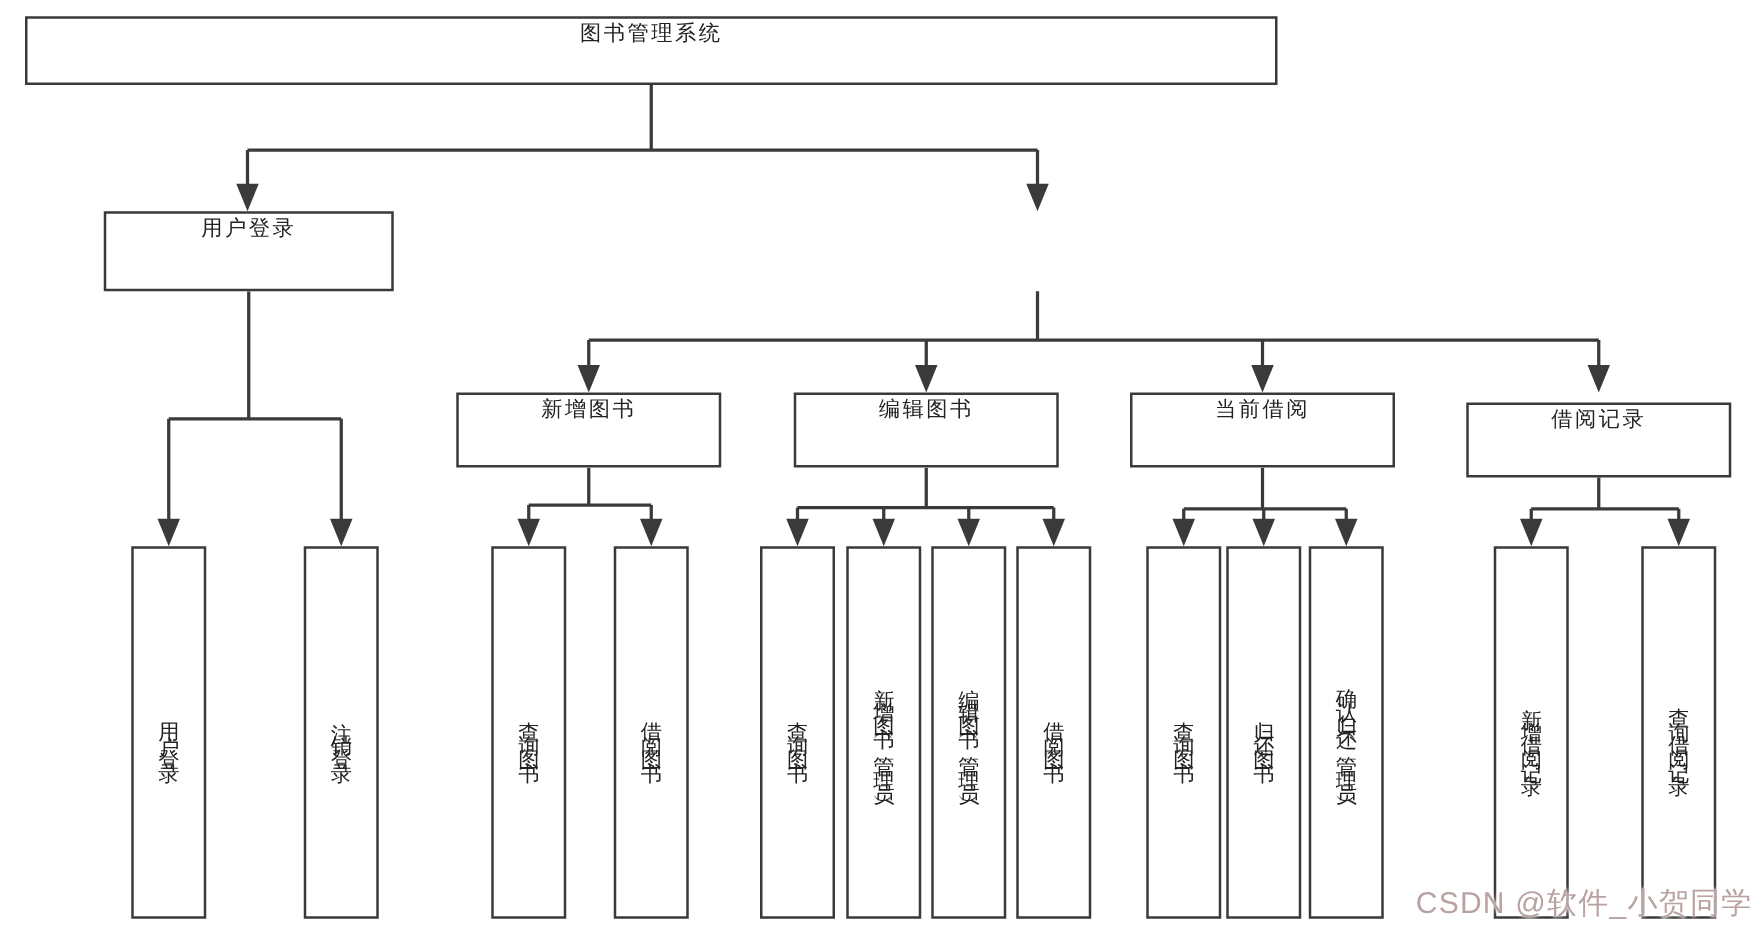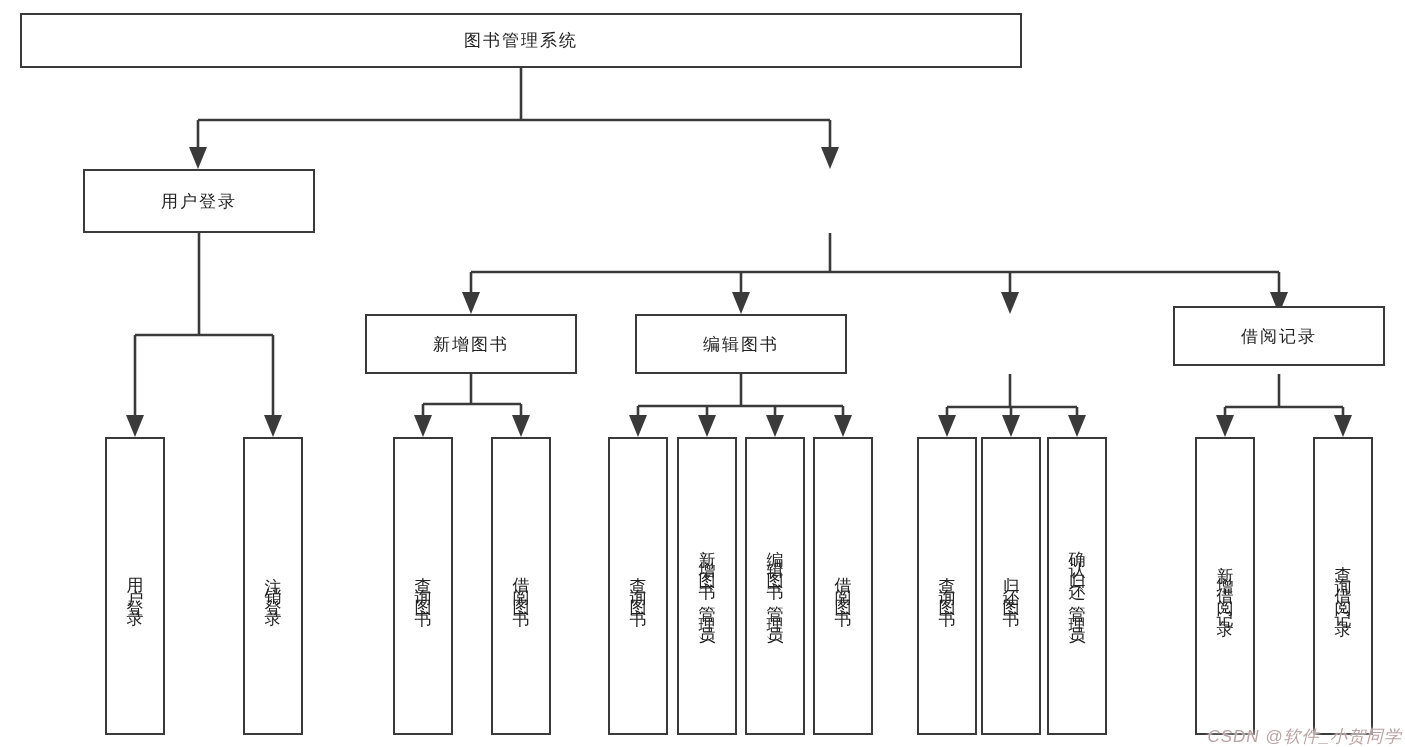--- a/index.html
+++ b/index.html
@@ -23,21 +23,21 @@
     left:0;top:0;
     width:1405px;height:747px;
     pointer-events:none;
   }
   .hbox{
     position:absolute;
     box-sizing:border-box;
     background:var(--box-fill);
     border:2.5px solid var(--box-border);
     display:flex;
-    align-items:center;
+    align-items:flex-start;
     justify-content:center;
     color:var(--text);
     font-size:17px;
     letter-spacing:2px;
     z-index:2;
   }
   .vbox{
     position:absolute;
     box-sizing:border-box;
     background:var(--box-fill);
@@ -52,28 +52,27 @@
     writing-mode:vertical-rl;
     text-orientation:mixed;
     font-size:17px;
     letter-spacing:11px;
     line-height:1;
     white-space:nowrap;
   }
   .watermark{
     position:absolute;
     right:3px;
-    top:725px;
-    font-size:17px;
+    top:706px;
+    font-size:24px;
     letter-spacing:1px;
     color:var(--watermark);
     text-shadow:0 0 2px #ffffff, 0 0 4px #ffffff;
     z-index:5;
     white-space:nowrap;
-    font-style:italic;
   }
 </style>
 </head>
 <body>
 
 <div class="stage">
 
   <svg id="connector-svg" viewBox="0 0 1405 747" xmlns="http://www.w3.org/2000/svg">
       <line x1="521" y1="68" x2="521" y2="120" stroke="#3a3a3a" stroke-width="2.6"></line>
       <line x1="198" y1="120" x2="830" y2="120" stroke="#3a3a3a" stroke-width="2.6"></line>
@@ -136,21 +135,24 @@
   <div class="hbox" style="left:83px;top:169px;width:232px;height:64px">
     <span>用户登录</span>
   </div>
 
   <div class="hbox" style="left:365px;top:314px;width:212px;height:60px">
     <span>新增图书</span>
   </div>
   <div class="hbox" style="left:635px;top:314px;width:212px;height:60px">
     <span>编辑图书</span>
   </div>
-  <div class="hbox" style="left:1173px;top:306px;width:212px;height:60px">
+  <div class="hbox" style="left:904px;top:314px;width:212px;height:60px">
+    <span>当前借阅</span>
+  </div>
+  <div class="hbox" style="left:1173px;top:322px;width:212px;height:60px">
     <span>借阅记录</span>
   </div>
 
   <div class="vbox" style="left:105px;top:437px;width:60px;height:298px">
     <span>用户登录</span>
   </div>
   <div class="vbox" style="left:243px;top:437px;width:60px;height:298px">
     <span>注销登录</span>
   </div>
 

